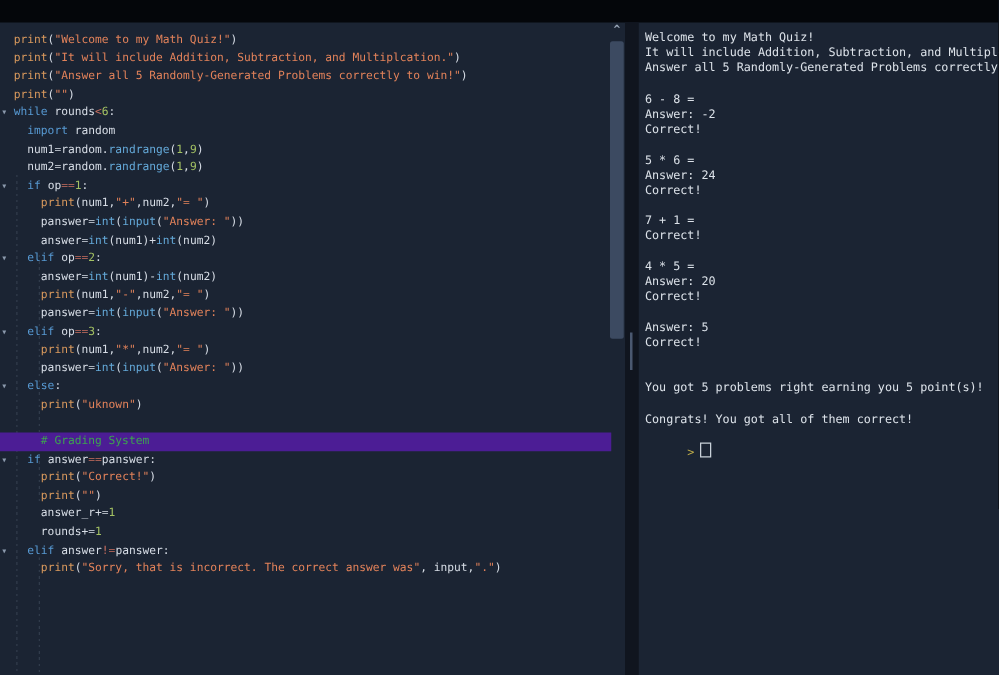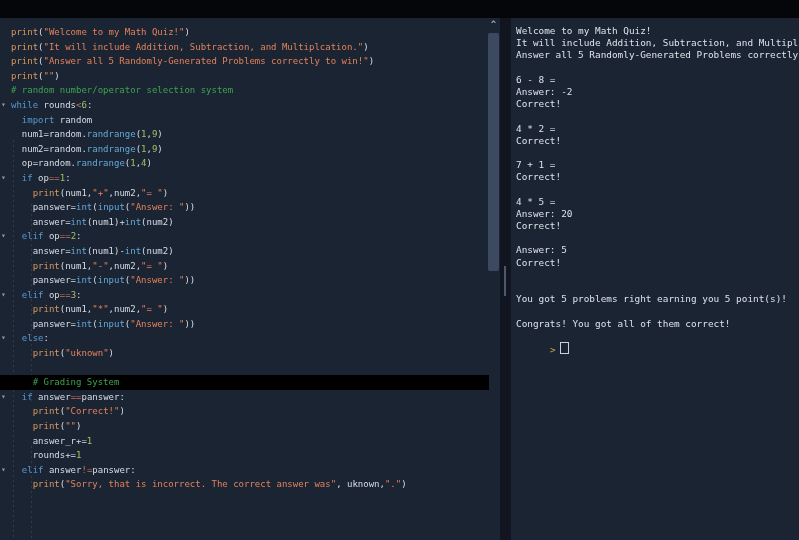--- a/index.html
+++ b/index.html
@@ -5,21 +5,21 @@
   html,body{margin:0;padding:0;background:#000;}
   .screen{position:relative;width:799px;height:540px;overflow:hidden;
           background:#1b2433;font-family:"DejaVu Sans Mono",monospace;}
   .topbar{position:absolute;left:0;top:0;width:799px;height:18px;background:#04060a;}
 
   
   .editor{position:absolute;left:0;top:18px;width:500px;height:522px;overflow:hidden;}
   #code-lines{position:relative;padding-top:7px;}
   .code-line{position:relative;height:14.6px;line-height:14.6px;font-size:9px;
              white-space:pre;padding-left:11px;width:478px;color:#d7dde6;}
-  .code-line.hl{background:#000000;}
+  .code-line.hl{background:#4c1d95;}
   .fold{position:absolute;left:1px;top:0;font-size:8px;color:#8b99ac;line-height:14.6px;}
   .d{color:#d7dde6}.k{color:#5799d2}.f{color:#64a9d9}.pr{color:#d9995d}
   .s{color:#e2825a}.n{color:#a3c163}.o{color:#c96f5f}.c{color:#3da350}
   .guide{position:absolute;width:1px;
          background:repeating-linear-gradient(to bottom,rgba(170,190,210,.15) 0 2px,transparent 2px 5px);}
   .g1{left:13px;top:122px;height:400px;}
   .g2{left:31px;top:186px;height:200px;}
   .g3{left:31px;top:428px;height:94px;}
 
   
@@ -48,26 +48,24 @@
 
   <div class="editor">
     <div class="guide g1"></div>
     <div class="guide g2"></div>
     <div class="guide g3"></div>
     <div id="code-lines">
         <div class="code-line"><span class="pr">print</span><span class="d">(</span><span class="s">"Welcome to my Math Quiz!"</span><span class="d">)</span></div>
         <div class="code-line"><span class="pr">print</span><span class="d">(</span><span class="s">"It will include Addition, Subtraction, and Multiplcation."</span><span class="d">)</span></div>
         <div class="code-line"><span class="pr">print</span><span class="d">(</span><span class="s">"Answer all 5 Randomly-Generated Problems correctly to win!"</span><span class="d">)</span></div>
         <div class="code-line"><span class="pr">print</span><span class="d">(</span><span class="s">""</span><span class="d">)</span></div>
-        <div class="code-line"><span class="c"># random number/operator selection system</span></div>
         <div class="code-line"><span class="fold">▾</span><span class="k">while</span><span class="d"> rounds</span><span class="o">&lt;</span><span class="n">6</span><span class="d">:</span></div>
         <div class="code-line"><span class="d">  </span><span class="k">import</span><span class="d"> random</span></div>
         <div class="code-line"><span class="d">  num1=random.</span><span class="f">randrange</span><span class="d">(</span><span class="n">1</span><span class="d">,</span><span class="n">9</span><span class="d">)</span></div>
         <div class="code-line"><span class="d">  num2=random.</span><span class="f">randrange</span><span class="d">(</span><span class="n">1</span><span class="d">,</span><span class="n">9</span><span class="d">)</span></div>
-        <div class="code-line"><span class="d">  op=random.</span><span class="f">randrange</span><span class="d">(</span><span class="n">1</span><span class="d">,</span><span class="n">4</span><span class="d">)</span></div>
         <div class="code-line"><span class="fold">▾</span><span class="d">  </span><span class="k">if</span><span class="d"> op</span><span class="o">==</span><span class="n">1</span><span class="d">:</span></div>
         <div class="code-line"><span class="d">    </span><span class="pr">print</span><span class="d">(num1,</span><span class="s">"+"</span><span class="d">,num2,</span><span class="s">"= "</span><span class="d">)</span></div>
         <div class="code-line"><span class="d">    panswer=</span><span class="f">int</span><span class="d">(</span><span class="f">input</span><span class="d">(</span><span class="s">"Answer: "</span><span class="d">))</span></div>
         <div class="code-line"><span class="d">    answer=</span><span class="f">int</span><span class="d">(num1)+</span><span class="f">int</span><span class="d">(num2)</span></div>
         <div class="code-line"><span class="fold">▾</span><span class="d">  </span><span class="k">elif</span><span class="d"> op</span><span class="o">==</span><span class="n">2</span><span class="d">:</span></div>
         <div class="code-line"><span class="d">    answer=</span><span class="f">int</span><span class="d">(num1)-</span><span class="f">int</span><span class="d">(num2)</span></div>
         <div class="code-line"><span class="d">    </span><span class="pr">print</span><span class="d">(num1,</span><span class="s">"-"</span><span class="d">,num2,</span><span class="s">"= "</span><span class="d">)</span></div>
         <div class="code-line"><span class="d">    panswer=</span><span class="f">int</span><span class="d">(</span><span class="f">input</span><span class="d">(</span><span class="s">"Answer: "</span><span class="d">))</span></div>
         <div class="code-line"><span class="fold">▾</span><span class="d">  </span><span class="k">elif</span><span class="d"> op</span><span class="o">==</span><span class="n">3</span><span class="d">:</span></div>
         <div class="code-line"><span class="d">    </span><span class="pr">print</span><span class="d">(num1,</span><span class="s">"*"</span><span class="d">,num2,</span><span class="s">"= "</span><span class="d">)</span></div>
@@ -75,42 +73,43 @@
         <div class="code-line"><span class="fold">▾</span><span class="d">  </span><span class="k">else</span><span class="d">:</span></div>
         <div class="code-line"><span class="d">    </span><span class="pr">print</span><span class="d">(</span><span class="s">"uknown"</span><span class="d">)</span></div>
         <div class="code-line">&nbsp;</div>
         <div class="code-line hl"><span class="c">    # Grading System</span></div>
         <div class="code-line"><span class="fold">▾</span><span class="d">  </span><span class="k">if</span><span class="d"> answer</span><span class="o">==</span><span class="d">panswer:</span></div>
         <div class="code-line"><span class="d">    </span><span class="pr">print</span><span class="d">(</span><span class="s">"Correct!"</span><span class="d">)</span></div>
         <div class="code-line"><span class="d">    </span><span class="pr">print</span><span class="d">(</span><span class="s">""</span><span class="d">)</span></div>
         <div class="code-line"><span class="d">    answer_r+=</span><span class="n">1</span></div>
         <div class="code-line"><span class="d">    rounds+=</span><span class="n">1</span></div>
         <div class="code-line"><span class="fold">▾</span><span class="d">  </span><span class="k">elif</span><span class="d"> answer</span><span class="o">!=</span><span class="d">panswer:</span></div>
-        <div class="code-line"><span class="d">    </span><span class="pr">print</span><span class="d">(</span><span class="s">"Sorry, that is incorrect. The correct answer was"</span><span class="d">, uknown,</span><span class="s">"."</span><span class="d">)</span></div>
+        <div class="code-line"><span class="d">    </span><span class="pr">print</span><span class="d">(</span><span class="s">"Sorry, that is incorrect. The correct answer was"</span><span class="d">, input,</span><span class="s">"."</span><span class="d">)</span></div>
       </div>
   </div>
 
   <div class="sb-up">^</div>
   <div class="sb-thumb"></div>
 
   <div class="divider">
     <div class="div-handle"></div>
   </div>
 
   <div class="console">
     <div id="term-lines">
         <div class="term-line">Welcome to my Math Quiz!</div>
         <div class="term-line">It will include Addition, Subtraction, and Multiplcation.</div>
         <div class="term-line">Answer all 5 Randomly-Generated Problems correctly to win!</div>
         <div class="term-line">&nbsp;</div>
         <div class="term-line">6 - 8 =</div>
         <div class="term-line">Answer: -2</div>
         <div class="term-line">Correct!</div>
         <div class="term-line">&nbsp;</div>
-        <div class="term-line">4 * 2 =</div>
+        <div class="term-line">5 * 6 =</div>
+        <div class="term-line">Answer: 24</div>
         <div class="term-line">Correct!</div>
         <div class="term-line">&nbsp;</div>
         <div class="term-line">7 + 1 =</div>
         <div class="term-line">Correct!</div>
         <div class="term-line">&nbsp;</div>
         <div class="term-line">4 * 5 =</div>
         <div class="term-line">Answer: 20</div>
         <div class="term-line">Correct!</div>
         <div class="term-line">&nbsp;</div>
         <div class="term-line">Answer: 5</div>

